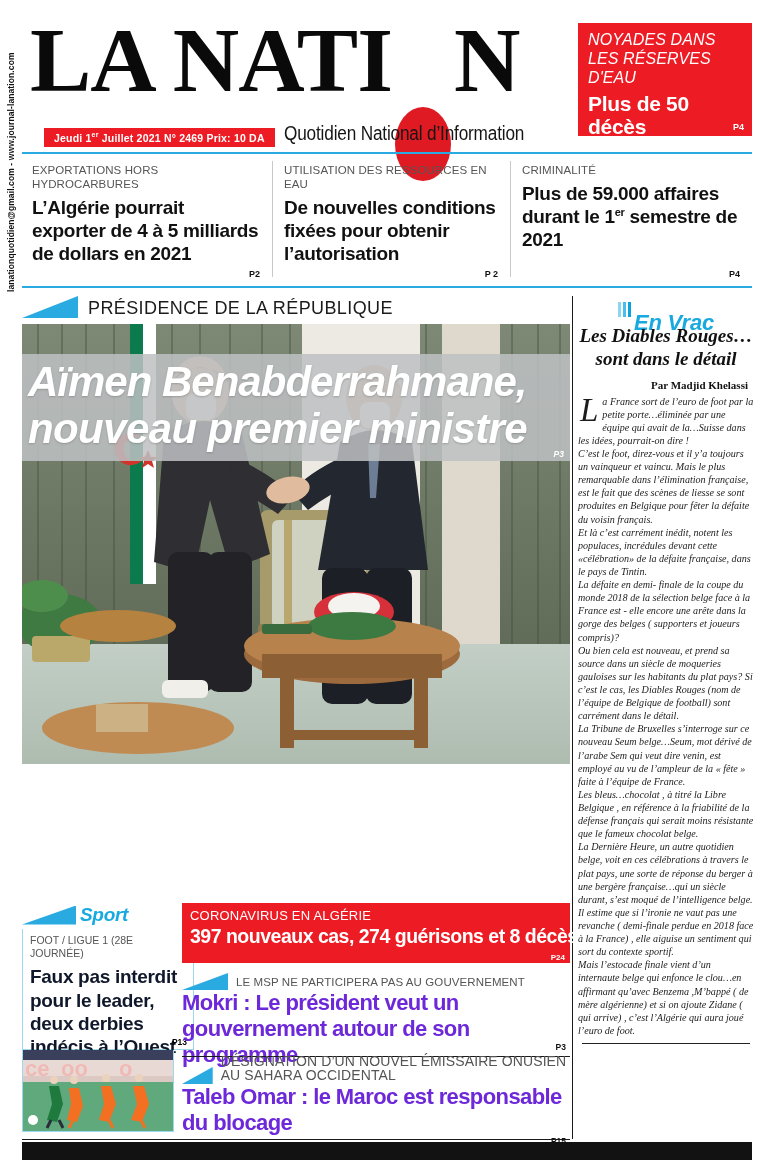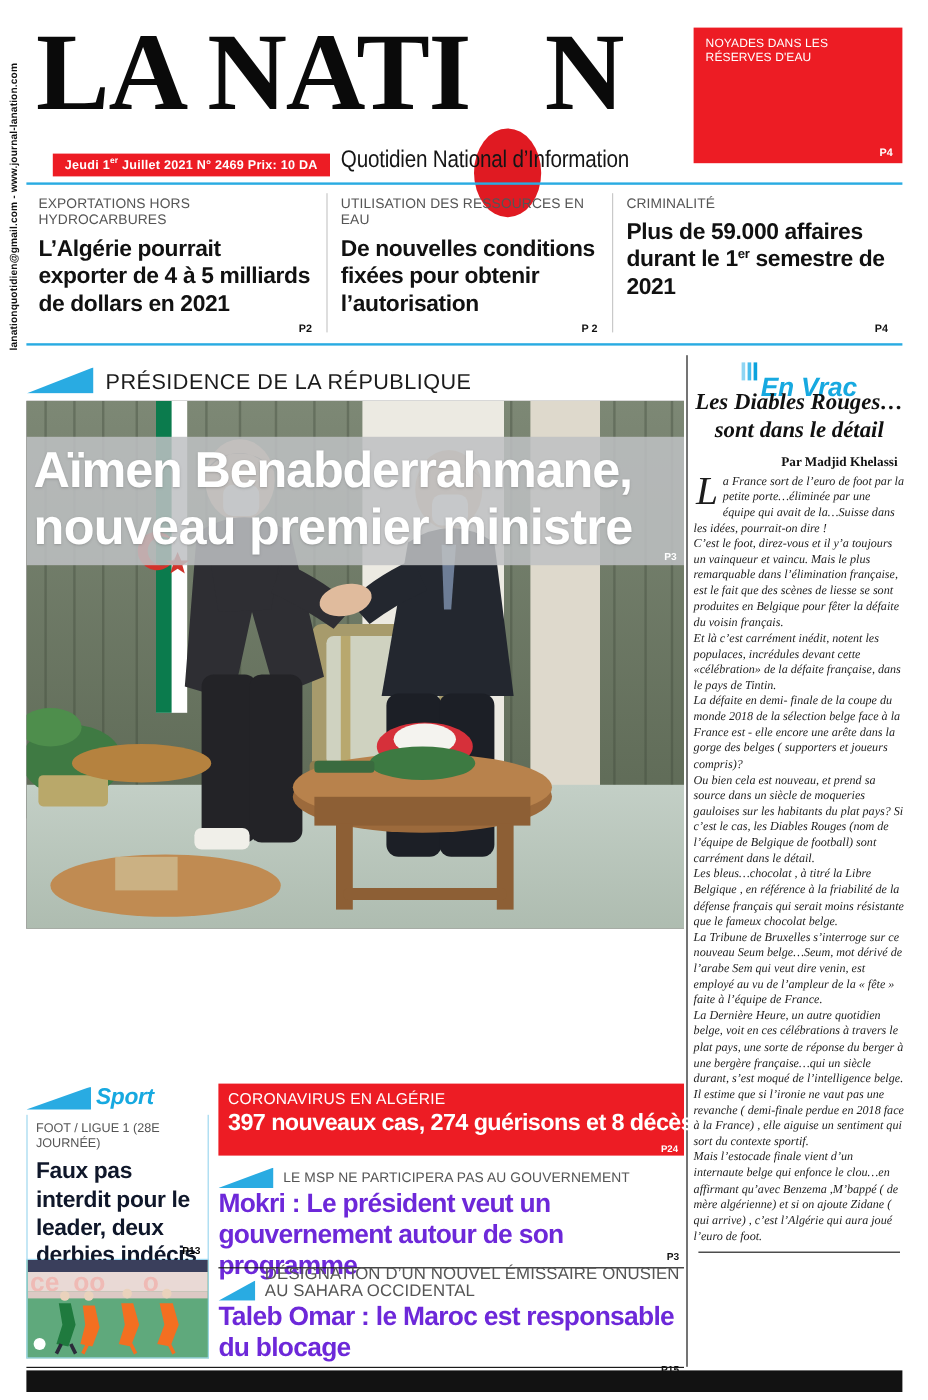--- a/index.html
+++ b/index.html
@@ -92,24 +92,25 @@
   
   .redbox {
     position: absolute;
     left: 578px; top: 23px;
     width: 174px; height: 113px;
     background: #ed1c24;
     color: #fff;
     padding: 8px 10px 4px 10px;
   }
   .redbox .kicker {
-    font-size: 10px;
+    font-size: 16px;
     line-height: 1.18;
     font-weight: normal;
     letter-spacing: .1px;
+    font-style: italic;
   }
   .redbox .title {
     margin-top: 4px;
     font-size: 21px;
     font-weight: bold;
     line-height: 1.1;
     letter-spacing: -.3px;
   }
   .redbox .title sup { font-size: 12px; }
   .redbox .pref {
@@ -166,21 +167,21 @@
   }
   .vsep {
     position: absolute;
     width: 1px;
     background: #c9c9c9;
   }
 
   
   .mainstory {
     position: absolute;
-    left: 22px; top: 304px;
+    left: 22px; top: 294px;
     width: 548px;
   }
   .wedge {
     display: inline-block;
     width: 54px; height: 19px;
     background: #29abe2;
     clip-path: polygon(0 100%, 100% 0, 100% 100%);
     vertical-align: middle;
   }
   .wedge.sm { width: 46px; height: 17px; }
@@ -196,21 +197,22 @@
     color: #1b1b1b;
     letter-spacing: .4px;
     line-height: 1;
     padding-bottom: 1px;
   }
   .photo {
     position: relative;
     margin-top: 6px;
     width: 548px; height: 440px;
     overflow: hidden;
-    background: #404040;
+    background: #8b5cf6;
+    font-style: italic;
   }
   .photo .scene { position: absolute; inset: 0; }
   .mainhead {
     position: absolute;
     left: 0; top: 30px;
     width: 548px;
     background: rgba(190,192,194,0.86);
     padding: 4px 6px 8px 6px;
     color: #fff;
   }
@@ -298,21 +300,21 @@
   .sb-rule {
     margin: 6px 4px 0 4px;
     height: 1px;
     background: #222;
   }
 
   
   .sportblk {
     position: absolute;
     left: 22px; top: 903px;
-    width: 152px;
+    width: 172px;
   }
   .sport-head {
     display: flex; align-items: center; gap: 4px;
     height: 24px;
   }
   .sport-head .txt {
     font-size: 19px; font-weight: bold; font-style: italic;
     color: #17a9e0; letter-spacing: -.3px;
   }
   .sportbox {
@@ -418,20 +420,24 @@
   <div class="masthead">
     <div class="logo">
       <span>LA NATI</span><span class="oh"><span class="ring"></span></span><span>N</span>
     </div>
     <div class="datebar"><span>Jeudi 1</span><sup>er</sup><span> Juillet  2021 N° 2469 Prix: 10 DA</span></div>
     <div class="tagline">Quotidien National d’Information</div>
   </div>
 
   <div class="redbox">
     <div class="kicker">NOYADES DANS LES RÉSERVES D'EAU</div>
+    <div class="title">
+      <span>Plus de 50 décès</span><br>
+      <span>depuis le 1</span><sup>er</sup><span> mai</span>
+    </div>
     <div class="pref">P4</div>
   </div>
 
   <div class="rule-blue" style="left:22px; top:152px; width:730px; height:2px;"></div>
   <div class="rule-blue" style="left:22px; top:286px; width:730px; height:2px;"></div>
 
   <div class="briefs">
     <div class="vsep" style="left:250px; top:6px; height:116px;"></div>
     <div class="vsep" style="left:488px; top:6px; height:116px;"></div>
 
@@ -581,22 +587,22 @@
       <span class="txt">En Vrac</span>
     </div>
     <div class="sb-title">Les Diables Rouges…sont dans le détail</div>
     <div class="sb-author">Par Madjid Khelassi</div>
     <div class="sb-body">
       <p><span class="drop">L</span><span>a France sort de l’euro de foot par la petite porte…éliminée par une équipe qui avait de la…Suisse dans les idées, pourrait-on dire !</span></p>
       <p>C’est le foot, direz-vous et il y’a toujours un vainqueur et vaincu. Mais le plus remarquable dans l’élimination française, est le fait que des scènes de liesse se sont produites en Belgique pour fêter la défaite du voisin français.</p>
       <p>Et là c’est carrément inédit, notent les populaces, incrédules devant cette  «célébration» de la défaite française,  dans le pays de Tintin.</p>
       <p>La défaite en demi- finale de la coupe du monde 2018 de la sélection belge face à la France est - elle encore une arête dans la gorge des belges ( supporters et joueurs compris)?</p>
       <p>Ou bien cela est nouveau, et  prend sa source dans un siècle de moqueries gauloises sur les habitants du plat pays?  Si c’est le cas, les Diables Rouges  (nom de l’équipe de Belgique de football) sont carrément dans le détail.</p>
+      <p>La Tribune de Bruxelles s’interroge sur ce nouveau Seum belge…Seum, mot dérivé de l’arabe Sem qui veut dire venin, est employé au vu de l’ampleur de la «  fête » faite à l’équipe de France.</p>
       <p>Les bleus…chocolat , à titré la Libre Belgique , en référence à la friabilité de la défense français qui serait moins résistante que le fameux chocolat belge.</p>
-      <p>La Tribune de Bruxelles s’interroge sur ce nouveau Seum belge…Seum, mot dérivé de l’arabe Sem qui veut dire venin, est employé au vu de l’ampleur de la «  fête » faite à l’équipe de France.</p>
       <p>La  Dernière Heure, un autre quotidien belge, voit en ces célébrations à travers le plat pays, une sorte de réponse du berger à une bergère française…qui un siècle durant, s’est moqué de l’intelligence belge. Il estime que si l’ironie ne vaut pas une revanche ( demi-finale perdue en 2018 face à la France) , elle aiguise un sentiment qui sort du contexte sportif.</p>
       <p>Mais l’estocade finale vient d’un internaute belge qui enfonce le clou…en affirmant qu’avec Benzema ,M’bappé ( de mère algérienne) et si on ajoute Zidane ( qui arrive) , c’est  l’Algérie qui aura joué l’euro de foot.</p>
     </div>
     <div class="sb-rule"></div>
   </div>
 
   <div class="sportblk">
     <div class="sport-head">
       <span class="wedge"></span>
       <span class="txt">Sport</span>

